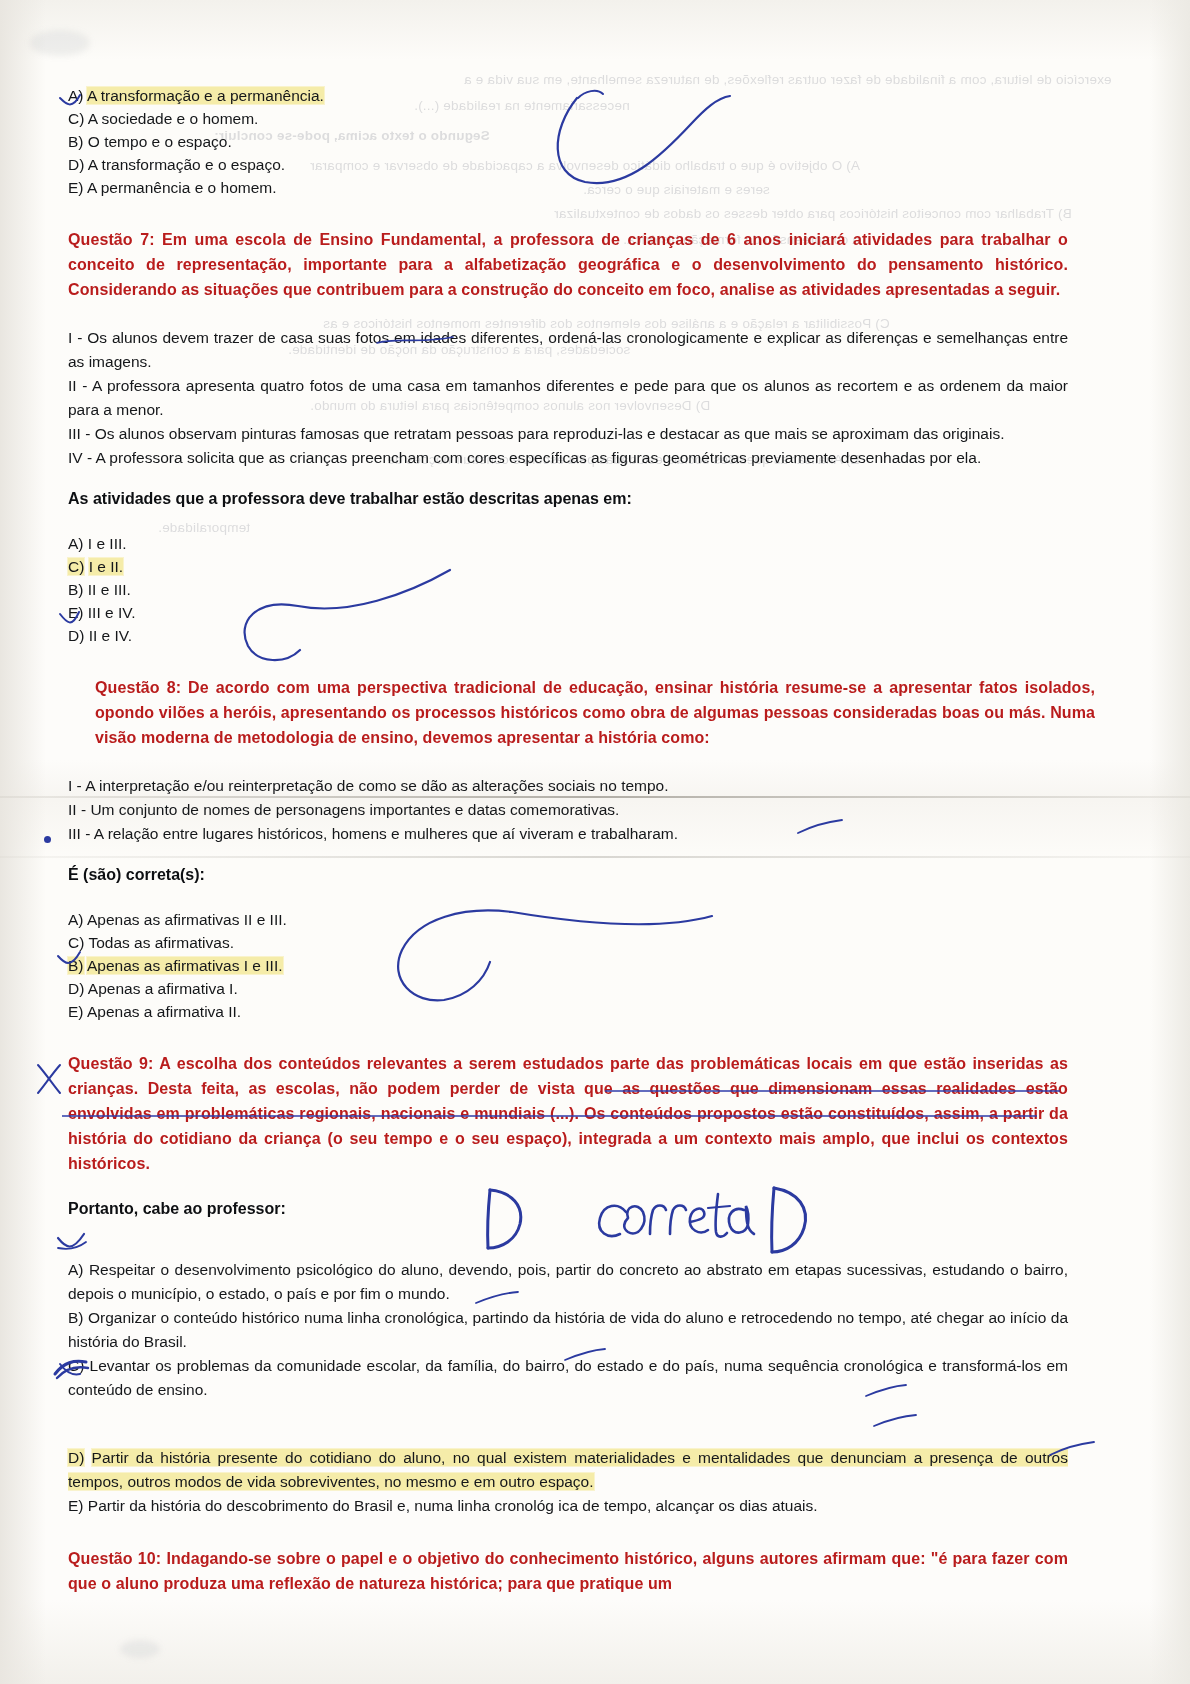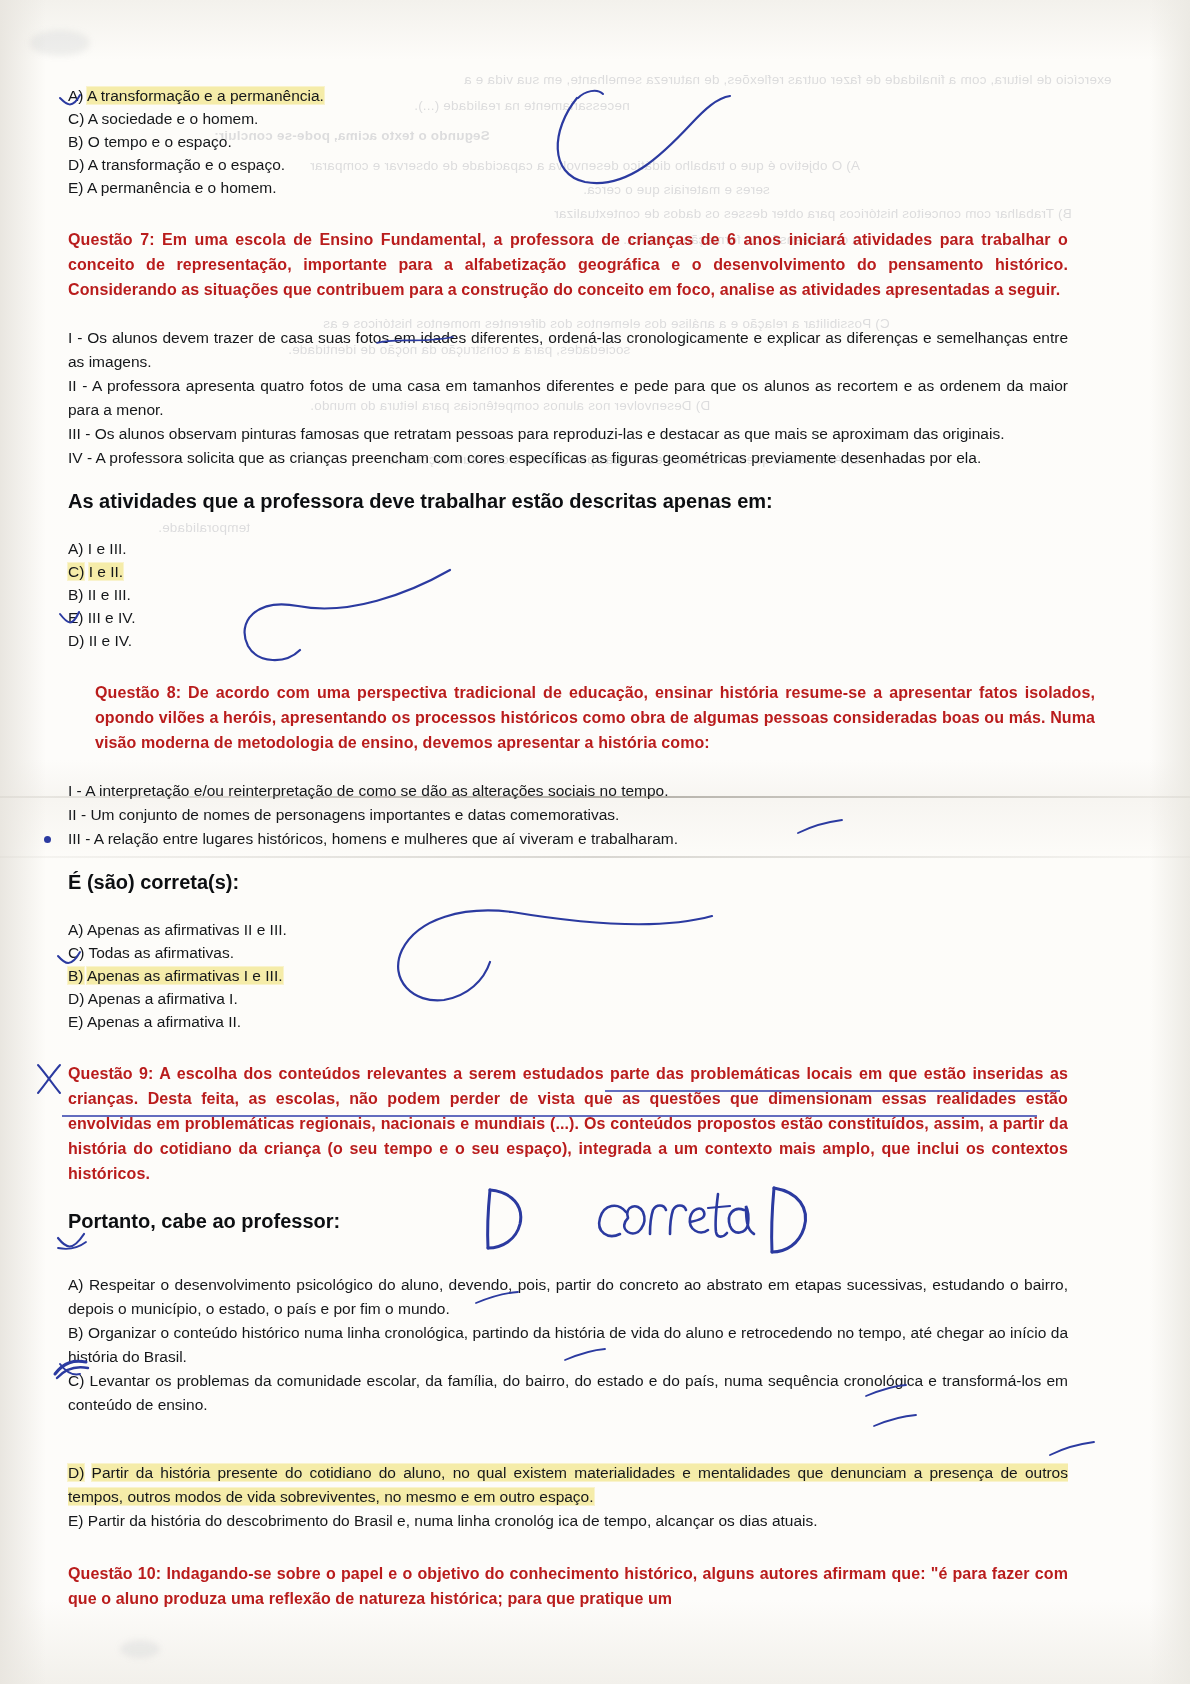--- a/index.html
+++ b/index.html
@@ -78,21 +78,21 @@
     letter-spacing: 0.1px;
   }
   .para {
     font-size: 15.5px;
     line-height: 24px;
     text-align: justify;
     color: #15171a;
   }
   .bold-line {
     font-weight: bold;
-    font-size: 20px;
+    font-size: 16px;
     color: #0d0f12;
   }
   .sp16 { height: 16px; }
   .sp20 { height: 20px; }
   .sp24 { height: 24px; }
   .sp28 { height: 28px; }
   .ink {
     position: absolute;
     pointer-events: none;
   }

